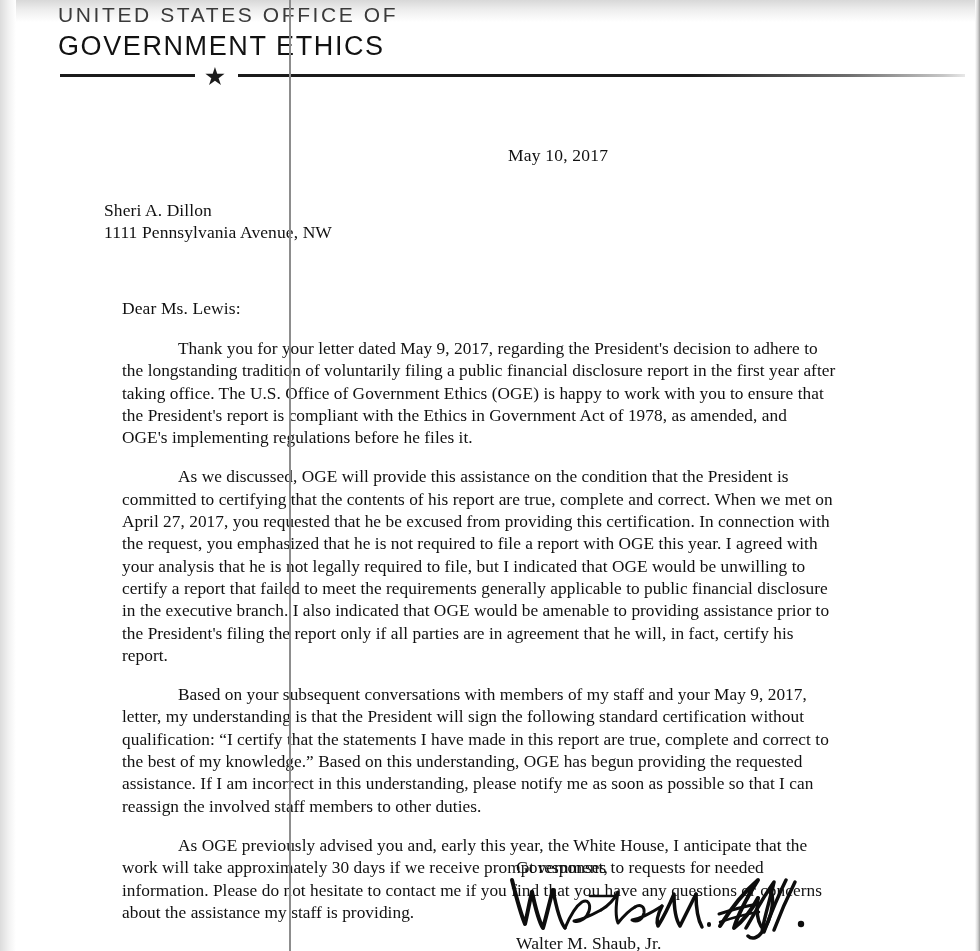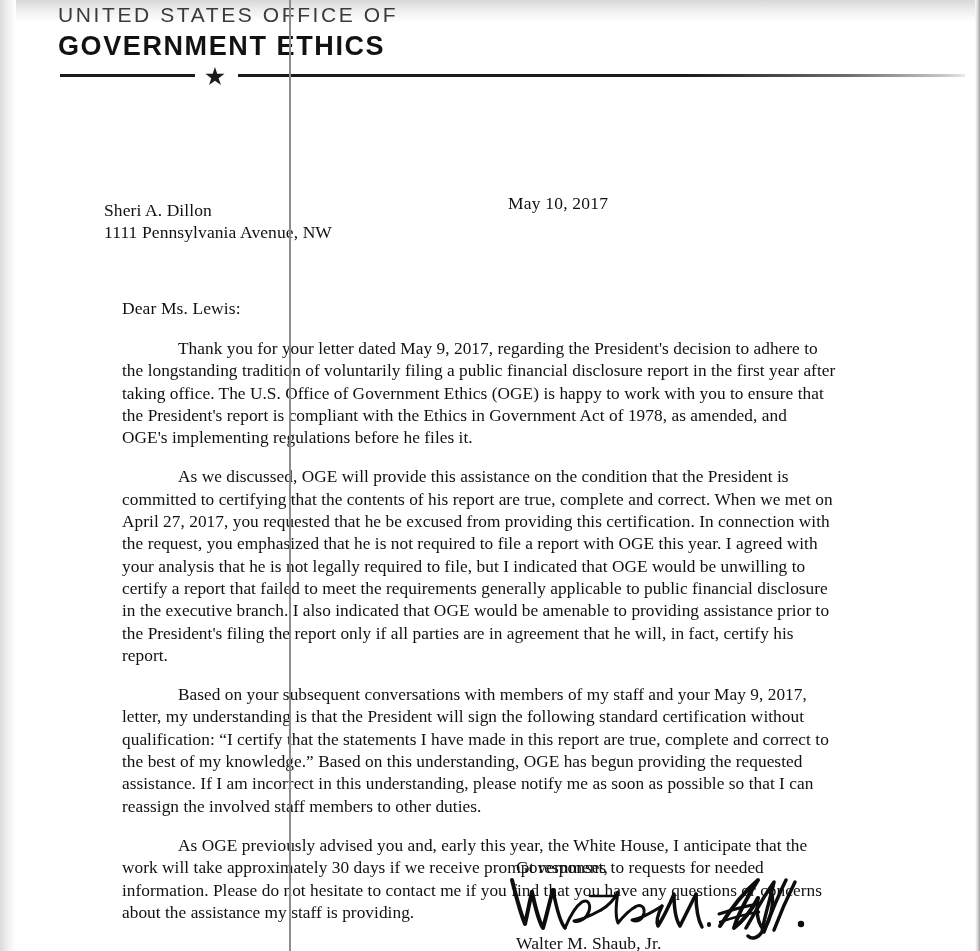--- a/index.html
+++ b/index.html
@@ -59,21 +59,21 @@
     font-size: 21px;
     font-weight: 300;
     letter-spacing: 2.6px;
     color: #3a3a3a;
     line-height: 26px;
     white-space: nowrap;
   }
   .lh-line2 {
     font-family: "Liberation Sans", "DejaVu Sans", sans-serif;
     font-size: 27px;
-    font-weight: 700;
+    font-weight: 400;
     letter-spacing: 1.6px;
     color: #121212;
     line-height: 32px;
     margin-top: 2px;
     white-space: nowrap;
   }
 
   
   .divider {
     position: absolute;
@@ -104,21 +104,20 @@
     text-align: center;
   }
 
   
   .date {
     position: absolute;
     left: 508px;
     top: 145px;
     font-size: 17.5px;
     letter-spacing: 0.2px;
-    margin-top: 48px;
   }
   .address {
     position: absolute;
     left: 104px;
     top: 200px;
     font-size: 17.5px;
     line-height: 21.5px;
     letter-spacing: 0.1px;
   }
   .salutation {

